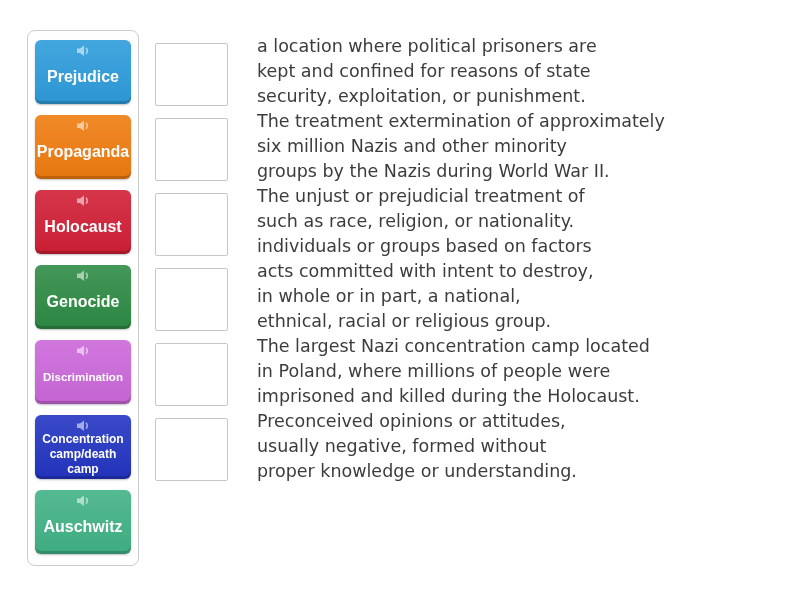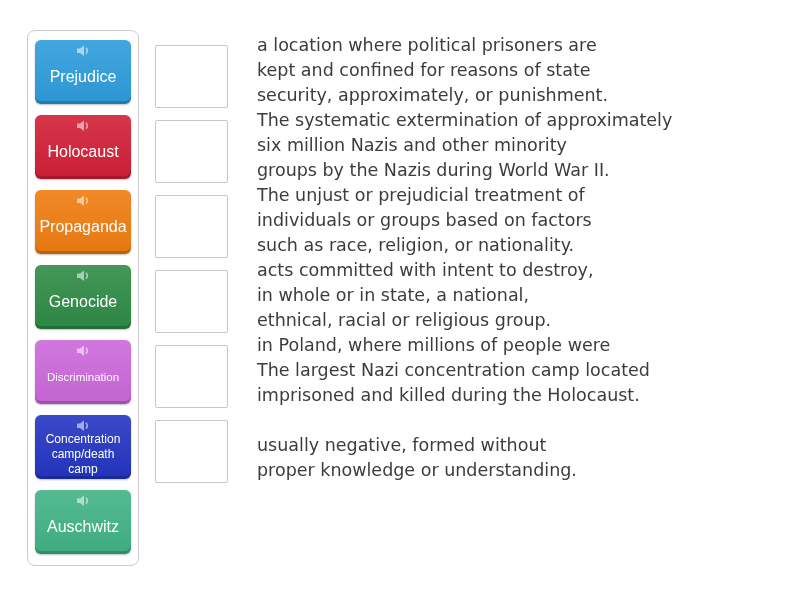--- a/index.html
+++ b/index.html
@@ -18,30 +18,30 @@
   .tile {
     width:96px; height:64px; border-radius:6px; box-sizing:border-box;
     display:flex; flex-direction:column; align-items:center;
     color:#ffffff; cursor:grab;
     box-shadow: inset 0 -3px 0 rgba(0,0,0,0.18), 0 1px 2px rgba(0,0,0,0.25);
     background-image: linear-gradient(180deg, rgba(255,255,255,0.10), rgba(0,0,0,0.04));
   }
   .speaker { margin-top:5px; height:12px; line-height:0; cursor:pointer; }
   .tile-label {
     flex:1; display:flex; align-items:center; justify-content:center;
-    text-align:center; font-weight:normal;
+    text-align:center; font-weight:bold;
     font-family:"Liberation Sans", sans-serif;
     font-size:16px; line-height:1.1; margin-bottom:7px; max-width:92px;
   }
   .tile.small-label .tile-label { font-size:11.5px; }
   .tile.multi-label .tile-label { font-size:12px; line-height:15px; max-width:90px; }
 
   
   .rows { position:absolute; left:155px; top:33px; }
-  .match-row { height:75px; display:flex; align-items:flex-end; }
+  .match-row { height:75px; display:flex; align-items:center; }
   .drop-slot {
     width:71px; height:61px; margin-top:8px; box-sizing:content-box;
     border:1px solid #c7c7c7; background:#ffffff; border-radius:2px;
   }
   .definition {
     margin-left:29px; padding-top:1px;
     font-size:17.5px; line-height:25px; color:#3c3c3c; white-space:nowrap;
   }
 </style>
 </head>
@@ -52,34 +52,34 @@
   <div class="terms-panel">
 
     <div class="tile" style="background-color: rgb(46, 156, 219);">
       <span class="speaker"><svg width="13" height="12" viewBox="0 0 13 12">
             <path d="M0 3.6 L3 3.6 L7 0.6 L7 11 L3 8 L0 8 Z" fill="rgba(255,255,255,0.55)"></path>
             <path d="M9 2.8 Q11.6 5.8 9 8.8" stroke="rgba(255,255,255,0.55)" fill="none" stroke-width="1.6"></path>
           </svg></span>
       <span class="tile-label">Prejudice</span>
     </div>
 
+    <div class="tile" style="background-color: rgb(239, 124, 16);">
+      <span class="speaker"><svg width="13" height="12" viewBox="0 0 13 12">
+            <path d="M0 3.6 L3 3.6 L7 0.6 L7 11 L3 8 L0 8 Z" fill="rgba(255,255,255,0.55)"></path>
+            <path d="M9 2.8 Q11.6 5.8 9 8.8" stroke="rgba(255,255,255,0.55)" fill="none" stroke-width="1.6"></path>
+          </svg></span>
+      <span class="tile-label">Propaganda</span>
+    </div>
+
     <div class="tile" style="background-color: rgb(209, 31, 54);">
       <span class="speaker"><svg width="13" height="12" viewBox="0 0 13 12">
             <path d="M0 3.6 L3 3.6 L7 0.6 L7 11 L3 8 L0 8 Z" fill="rgba(255,255,255,0.55)"></path>
             <path d="M9 2.8 Q11.6 5.8 9 8.8" stroke="rgba(255,255,255,0.55)" fill="none" stroke-width="1.6"></path>
           </svg></span>
       <span class="tile-label">Holocaust</span>
-    </div>
-
-    <div class="tile" style="background-color: rgb(239, 124, 16);">
-      <span class="speaker"><svg width="13" height="12" viewBox="0 0 13 12">
-            <path d="M0 3.6 L3 3.6 L7 0.6 L7 11 L3 8 L0 8 Z" fill="rgba(255,255,255,0.55)"></path>
-            <path d="M9 2.8 Q11.6 5.8 9 8.8" stroke="rgba(255,255,255,0.55)" fill="none" stroke-width="1.6"></path>
-          </svg></span>
-      <span class="tile-label">Propaganda</span>
     </div>
 
     <div class="tile" style="background-color: rgb(46, 139, 69);">
       <span class="speaker"><svg width="13" height="12" viewBox="0 0 13 12">
             <path d="M0 3.6 L3 3.6 L7 0.6 L7 11 L3 8 L0 8 Z" fill="rgba(255,255,255,0.55)"></path>
             <path d="M9 2.8 Q11.6 5.8 9 8.8" stroke="rgba(255,255,255,0.55)" fill="none" stroke-width="1.6"></path>
           </svg></span>
       <span class="tile-label">Genocide</span>
     </div>
 
@@ -109,63 +109,64 @@
 
   </div>
 
   <div class="rows">
 
     <div class="match-row">
       <div class="drop-slot"></div>
       <div class="definition">
         <div>a location where political prisoners are</div>
         <div>kept and confined for reasons of state</div>
-        <div>security, approximately, or punishment.</div>
+        <div>security, exploitation, or punishment.</div>
       </div>
     </div>
 
 
     <div class="match-row">
       <div class="drop-slot"></div>
       <div class="definition">
-        <div>The systematic extermination of approximately</div>
+        <div>The treatment extermination of approximately</div>
         <div>six million Nazis and other minority</div>
         <div>groups by the Nazis during World War II.</div>
       </div>
     </div>
 
     <div class="match-row">
       <div class="drop-slot"></div>
       <div class="definition">
         <div>The unjust or prejudicial treatment of</div>
+        <div>such as race, religion, or nationality.</div>
         <div>individuals or groups based on factors</div>
-        <div>such as race, religion, or nationality.</div>
       </div>
     </div>
 
     <div class="match-row">
       <div class="drop-slot"></div>
       <div class="definition">
         <div>acts committed with intent to destroy,</div>
-        <div>in whole or in state, a national,</div>
+        <div>in whole or in part, a national,</div>
         <div>ethnical, racial or religious group.</div>
       </div>
     </div>
 
     <div class="match-row">
       <div class="drop-slot"></div>
       <div class="definition">
+        <div>The largest Nazi concentration camp located</div>
         <div>in Poland, where millions of people were</div>
-        <div>The largest Nazi concentration camp located</div>
         <div>imprisoned and killed during the Holocaust.</div>
       </div>
     </div>
 
     <div class="match-row">
       <div class="drop-slot"></div>
       <div class="definition">
+        <div>Preconceived opinions or attitudes,</div>
         <div>usually negative, formed without</div>
         <div>proper knowledge or understanding.</div>
       </div>
     </div>
 
   </div>
 </div>
 
 </body></html>

